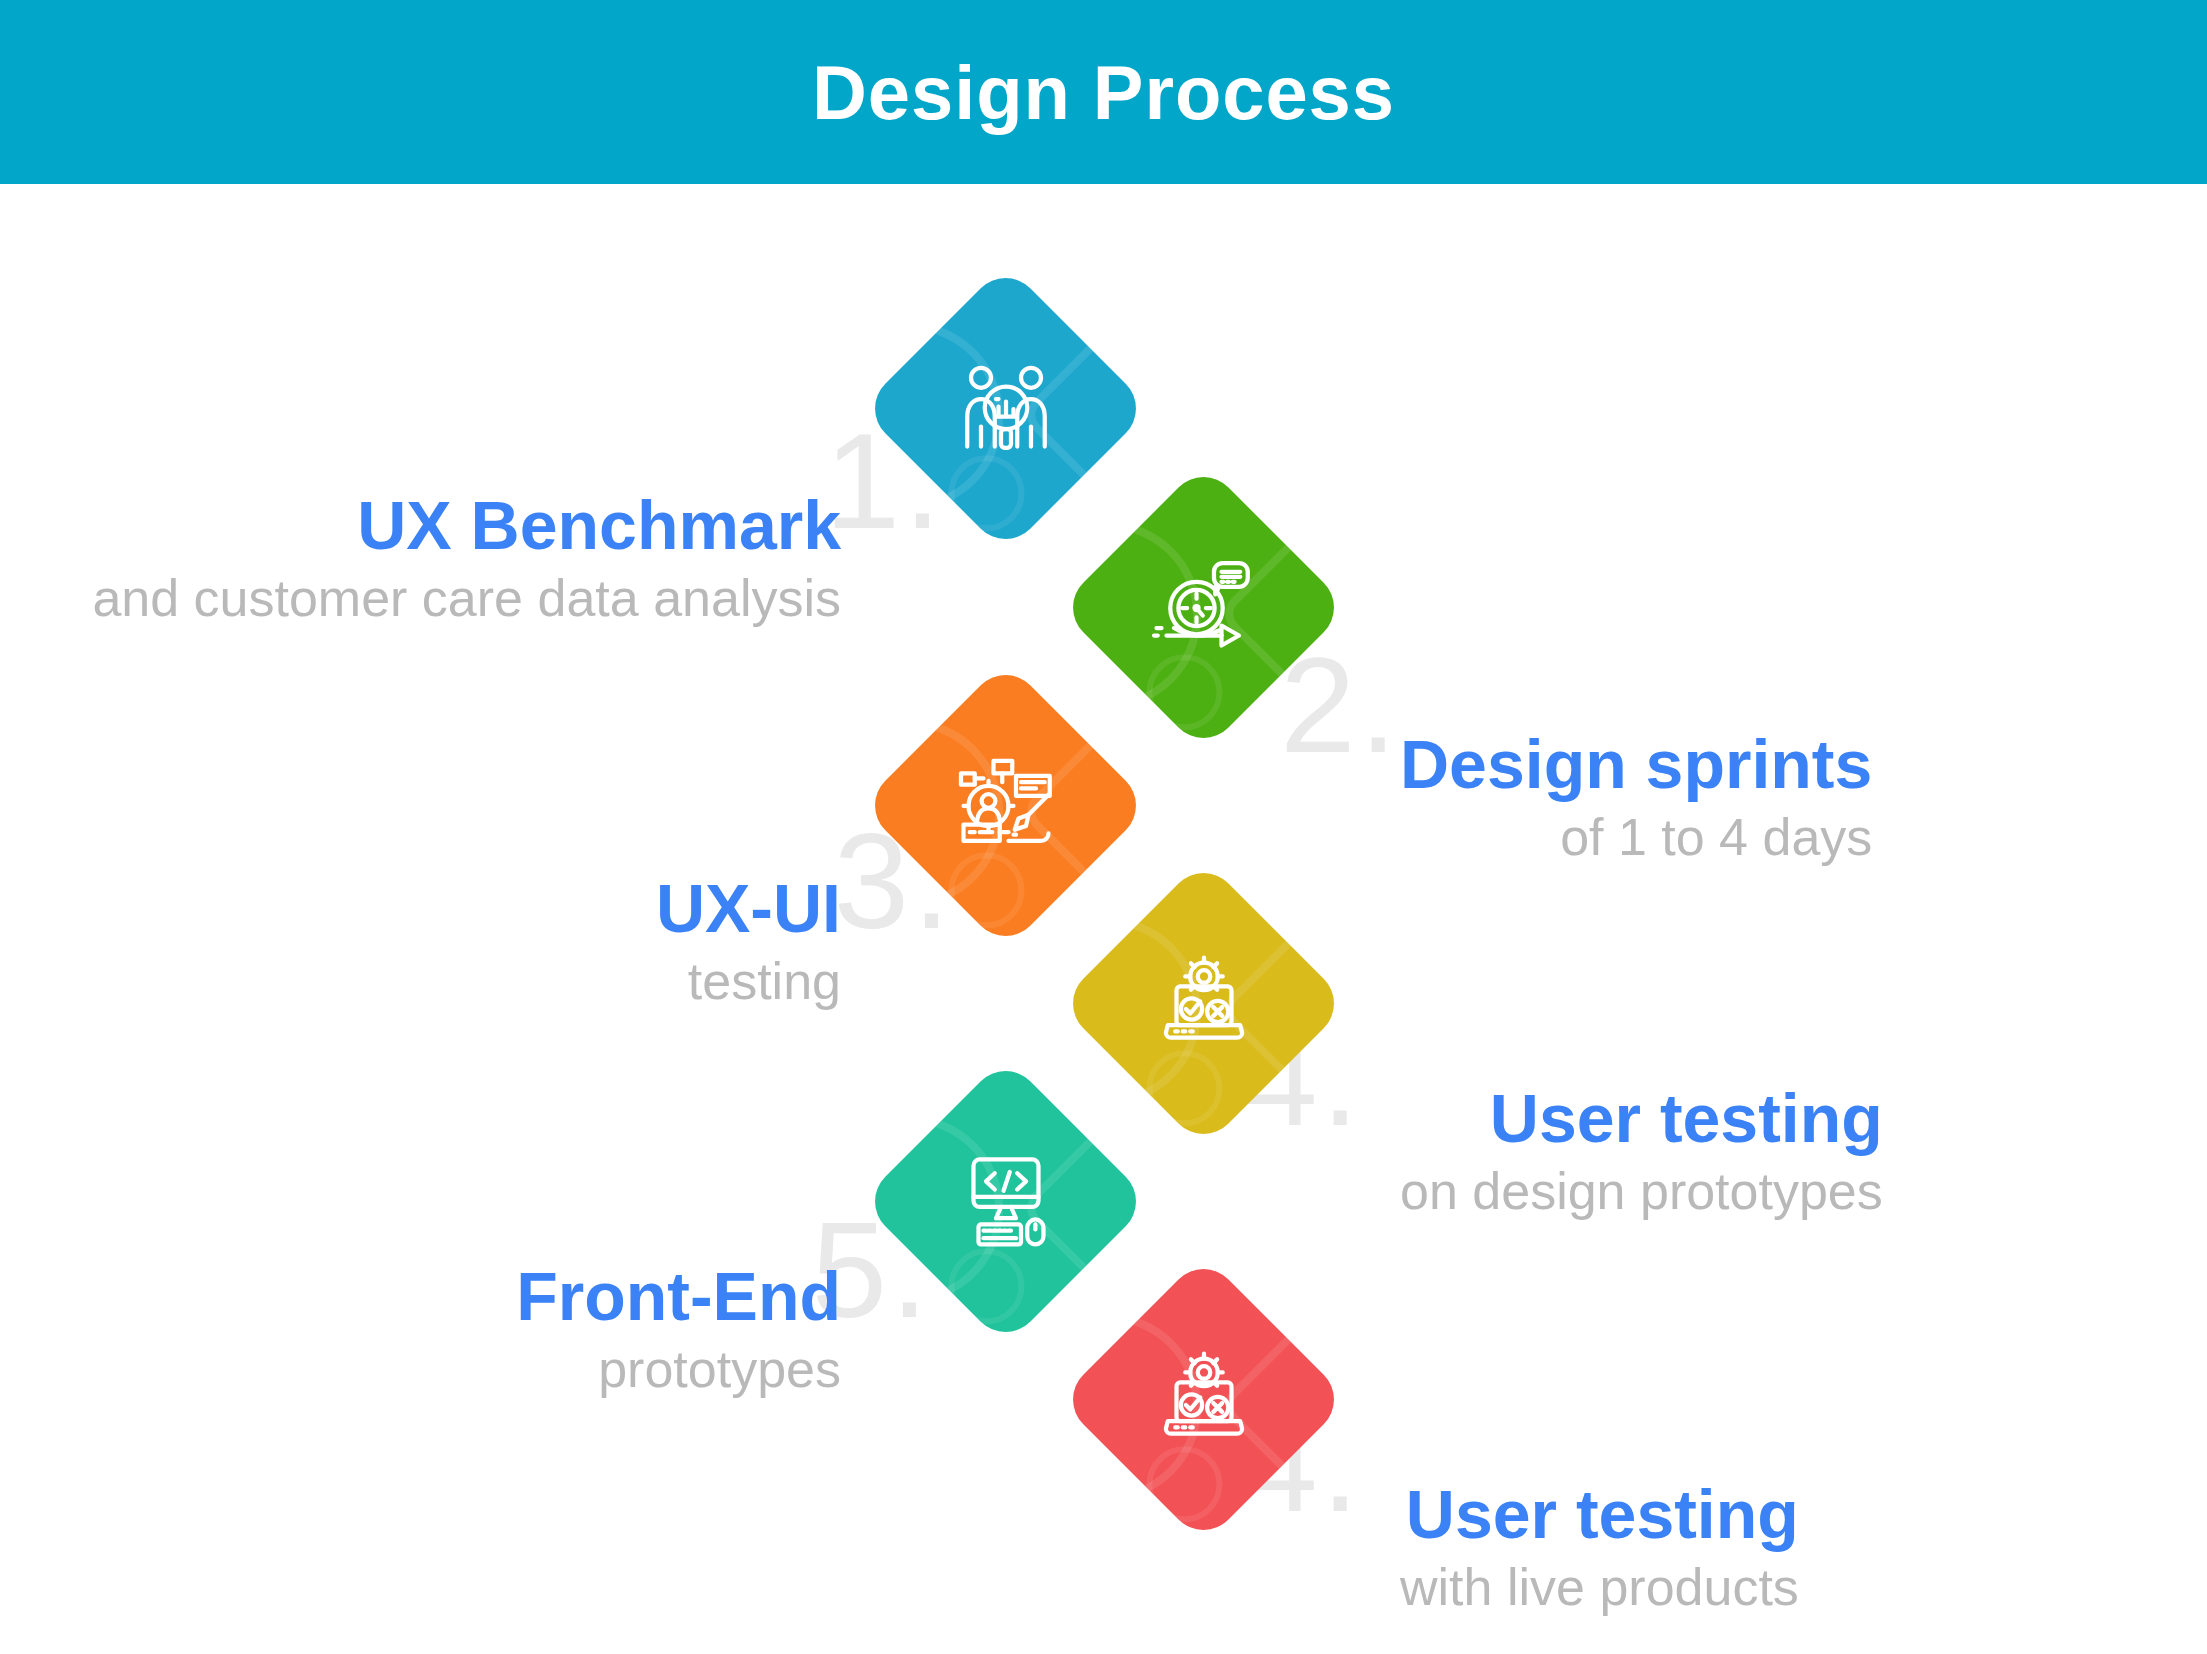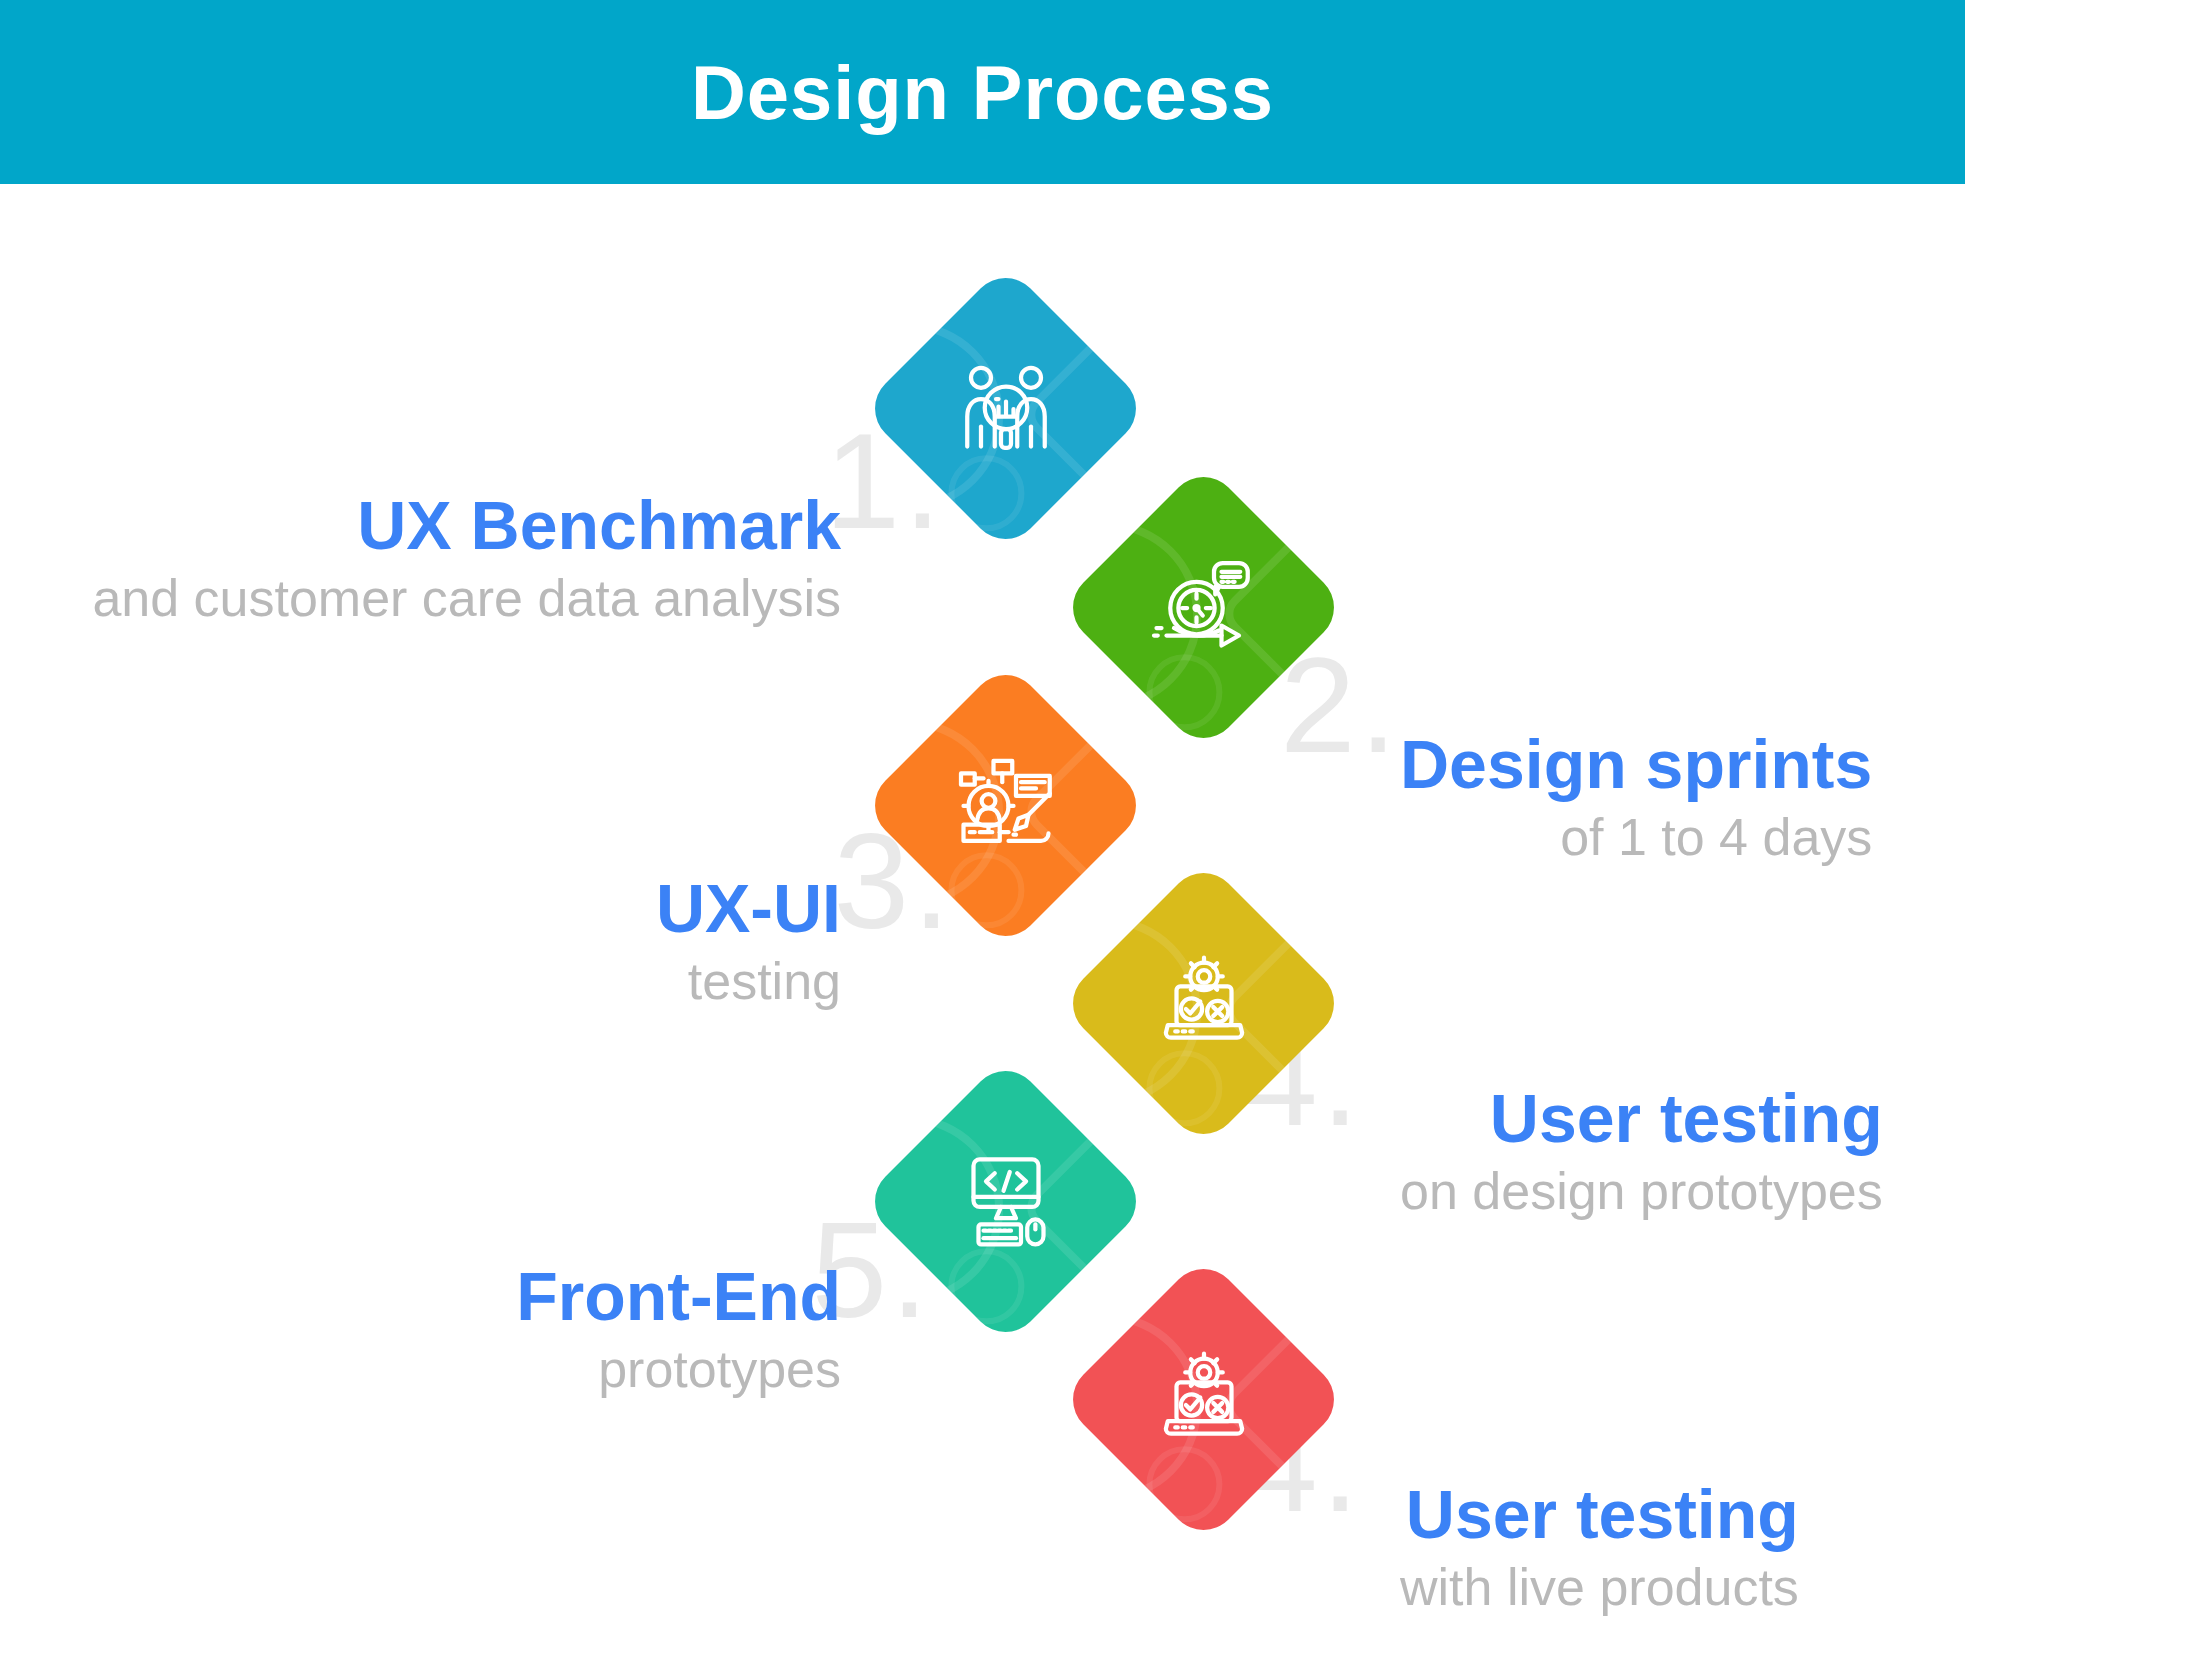--- a/index.html
+++ b/index.html
@@ -1,21 +1,21 @@
 <!DOCTYPE html>
 <html style="font-size:14.5px"><head>
 <meta charset="utf-8">
 <style>
   html,body{margin:0;padding:0;background:#ffffff;}
   body{width:2207px;height:1655px;position:relative;overflow:hidden;
        font-family:"Liberation Sans", sans-serif;}
   .canvas{position:absolute;inset:0;}
 
   
-  .header{position:absolute;left:0;top:0;width:1965px;height:184px;
+  .header{position:absolute;left:0;top:0;width:2207px;height:184px;
           display:flex;align-items:center;justify-content:center;}
   .header h1{margin:0;color:#ffffff;font-size:76px;font-weight:700;letter-spacing:0.9px;}
 
   
   .num{position:absolute;z-index:1;font-size:136px;line-height:1;font-weight:300;
        color:#e9e9e9;letter-spacing:3.6px;white-space:nowrap;}
   .num-1{right:1262px;top:413px;}
   .num-2{left:1280px;top:637px;}
   .num-3{right:1253px;top:813px;}
   .num-4{left:1242px;top:1010px;}

